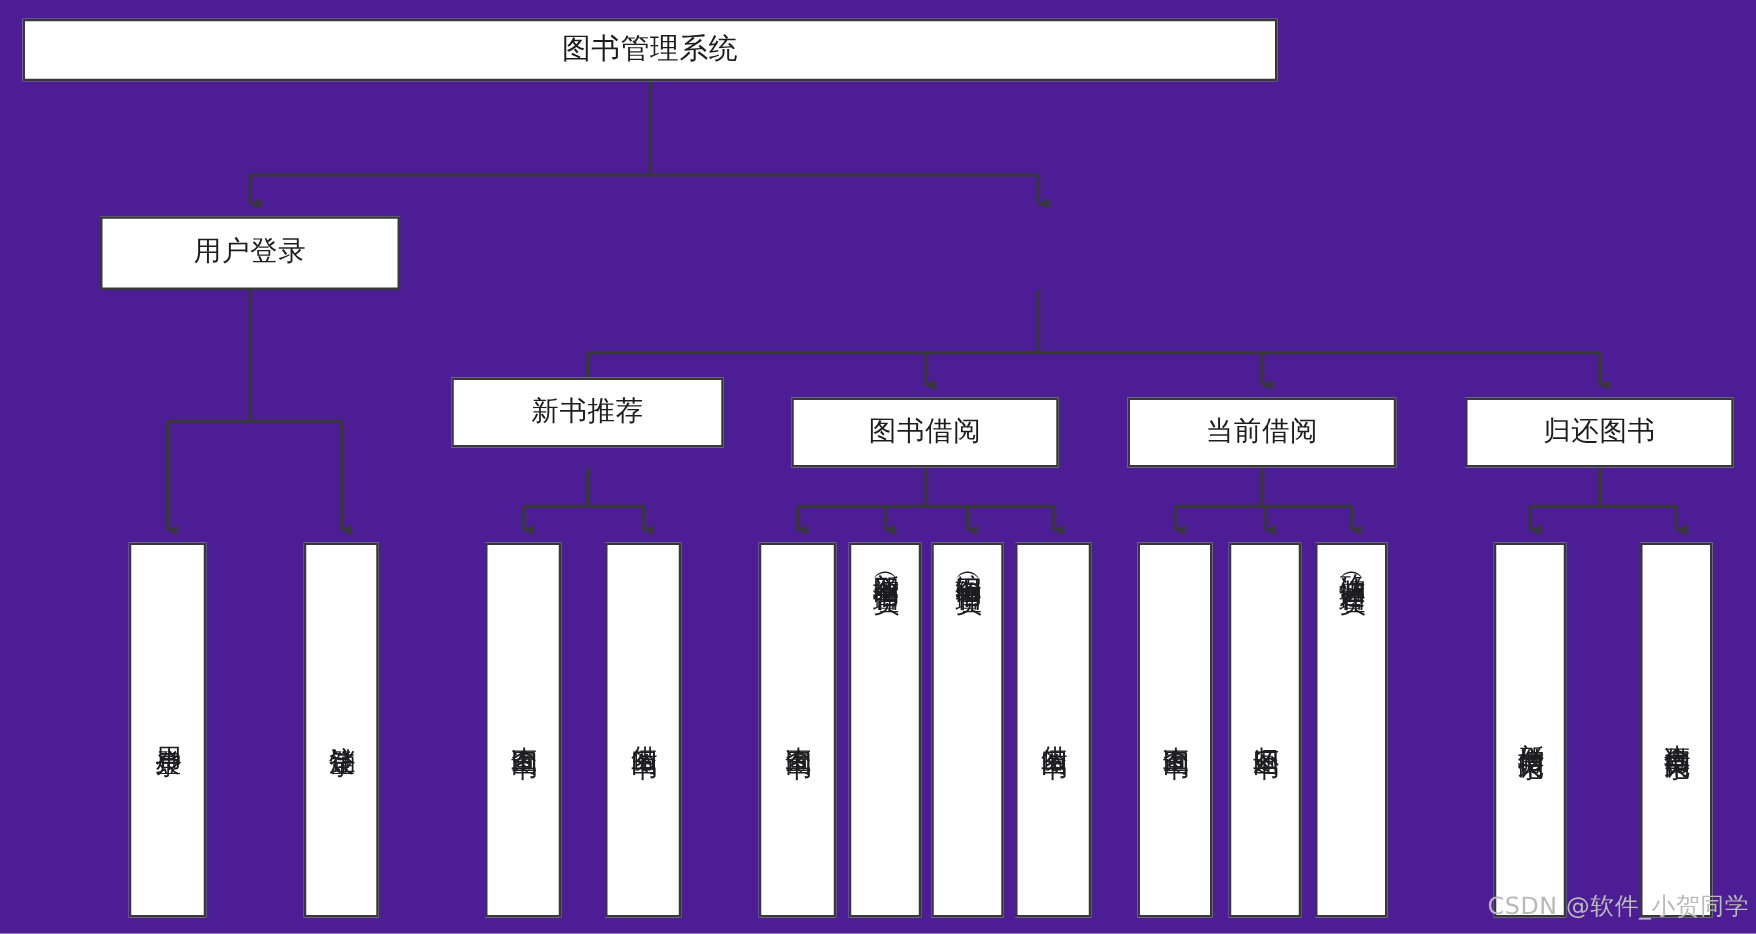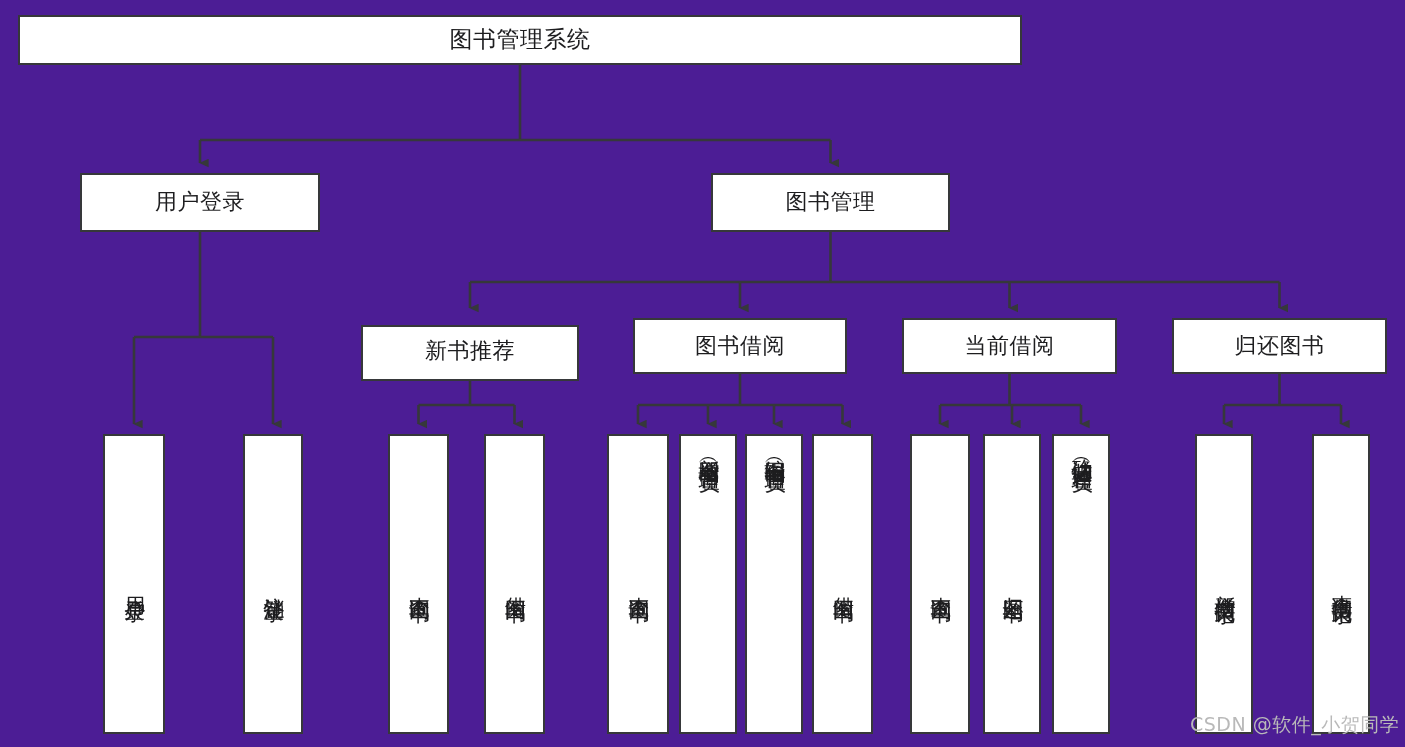--- a/index.html
+++ b/index.html
@@ -121,25 +121,22 @@
       </g>
   </svg>
 
   <div class="node root" style="left: 18px; top: 15px; width: 1004px; height: 50px;">
     <span class="node-label">图书管理系统</span>
   </div>
 
   <div class="node" style="left: 80px; top: 173px; width: 240px; height: 59px;">
     <span class="node-label">用户登录</span>
   </div>
-  <div class="node" style="left: 711px; top: 173px; width: 239px; height: 59px;">
-    <span class="node-label">图书管理</span>
-  </div>
 
-  <div class="node" style="left: 361px; top: 325px; width: 218px; height: 56px; font-family: Liberation Mono, monospace;">
+  <div class="node" style="left: 361px; top: 302px; width: 218px; height: 56px;">
     <span class="node-label">新书推荐</span>
   </div>
   <div class="node" style="left: 902px; top: 318px; width: 215px; height: 56px;">
     <span class="node-label">当前借阅</span>
   </div>
   <div class="node" style="left: 633px; top: 318px; width: 214px; height: 56px;">
     <span class="node-label">图书借阅</span>
   </div>
   <div class="node" style="left: 1172px; top: 318px; width: 215px; height: 56px;">
     <span class="node-label">归还图书</span>

